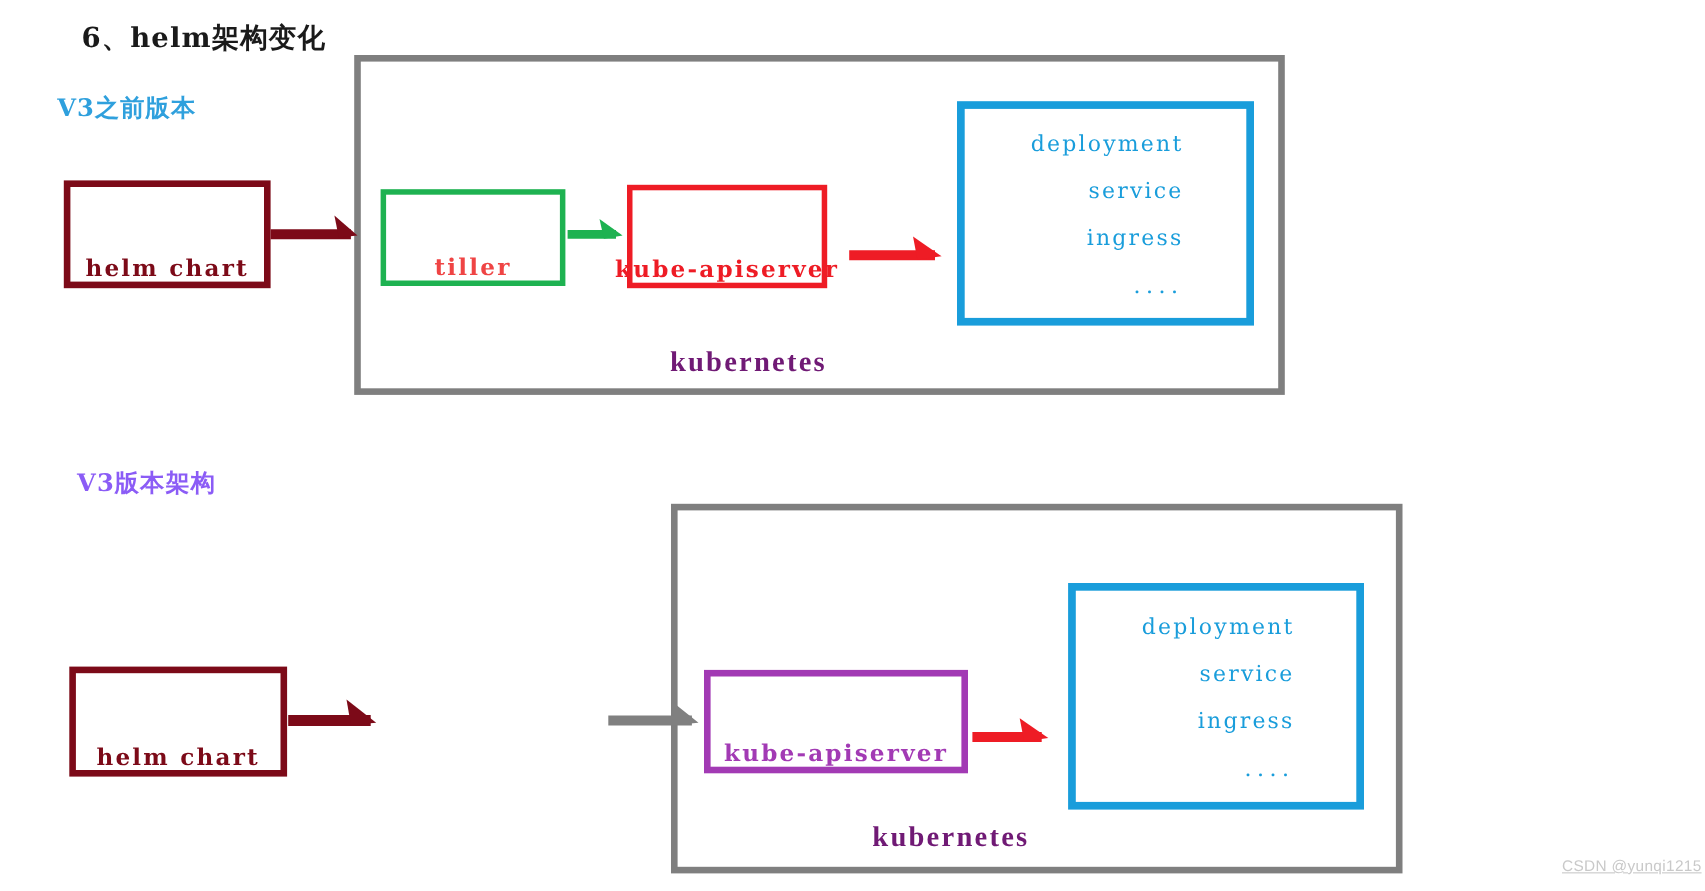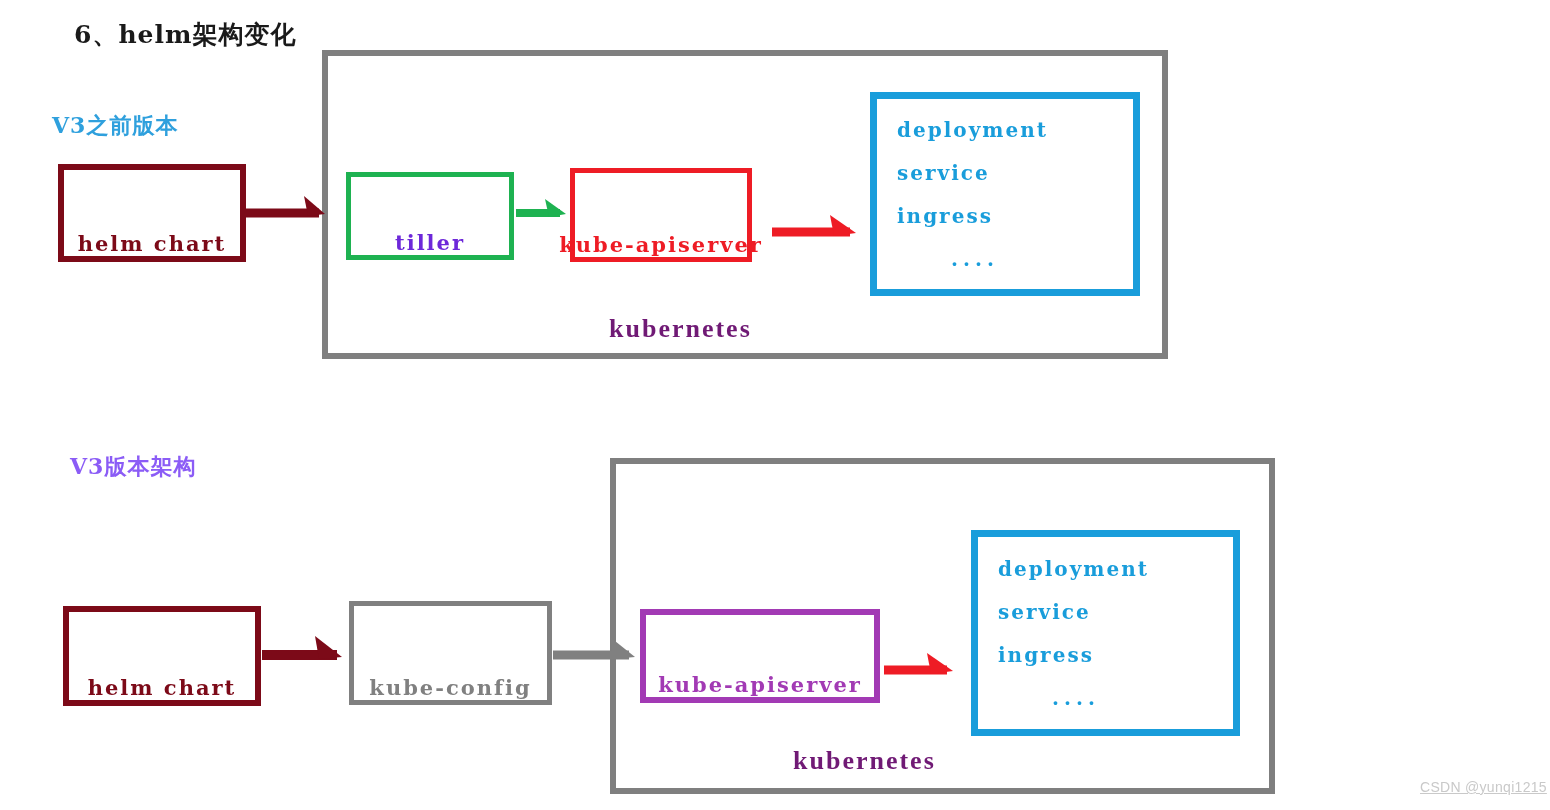--- a/index.html
+++ b/index.html
@@ -34,21 +34,20 @@
     color: #1a1a1a;
     letter-spacing: 1px;
     white-space: nowrap;
   }
   .section-label {
     font-family: "DejaVu Serif", "Liberation Serif", serif;
     font-size: 22px;
     font-weight: 700;
     letter-spacing: 1px;
     white-space: nowrap;
-    margin-top: 28px;
   }
   .label-v2 { left: 40px; top: 83px; color: #2fa0dd; }
   .label-v3 { left: 58px; top: 424px; color: #8b5cf6; }
 
   
   .k8s-container {
     border: 6px solid #7f7f7f;
     background: transparent;
     box-sizing: border-box;
   }
@@ -81,21 +80,21 @@
 
   .node-helm1 {
     left: 46px; top: 164px; width: 188px; height: 98px;
     border: 6px solid #7c0a18;
     color: #7c0a18;
     font-size: 21px;
   }
   .node-tiller {
     left: 334px; top: 172px; width: 168px; height: 88px;
     border: 5px solid #1eb251;
-    color: #6d28d9;
+    color: #ef4444;
     font-size: 21px;
   }
   .node-apiserver1 {
     left: 558px; top: 168px; width: 182px; height: 94px;
     border: 5px solid #ee1c25;
     color: #ee1c25;
     font-size: 21px;
   }
   
   .node-apiserver1 .node-text {
@@ -140,25 +139,26 @@
     flex-direction: column;
     align-items: flex-start;
     justify-content: center;
   }
 
   
   .res-list {
     display: flex;
     flex-direction: column;
     gap: 19px;
-    padding-left: 20px;
+    padding-left: 60px;
     font-family: "DejaVu Serif", "Liberation Serif", serif;
     font-size: 20px;
-    font-weight: 700;
+    font-weight: 400;
     letter-spacing: 2px;
+    text-align: right;
   }
   .res-item { white-space: nowrap; }
   .res-item.dots { padding-left: 54px; letter-spacing: 5px; }
 
   
   .arrow-layer {
     position: absolute;
     left: 0; top: 0;
     width: 1550px;
     height: 810px;
@@ -214,23 +214,20 @@
   <div class="abs section-label label-v3">V3版本架构</div>
 
   <div class="abs k8s-container k8s-2"></div>
 
   <div class="abs k8s-caption k8s-caption-2">kubernetes</div>
 
   <div class="abs node node-helm2">
     <span class="node-text">helm chart</span>
   </div>
 
-  <div class="abs node node-kubeconfig">
-    <span class="node-text">kube-config</span>
-  </div>
 
   <div class="abs node node-apiserver2">
     <span class="node-text">kube-apiserver</span>
   </div>
 
   <div class="abs node node-blue2">
     <div class="res-list">
       <div class="res-item">deployment</div>
       <div class="res-item">service</div>
       <div class="res-item">ingress</div>

